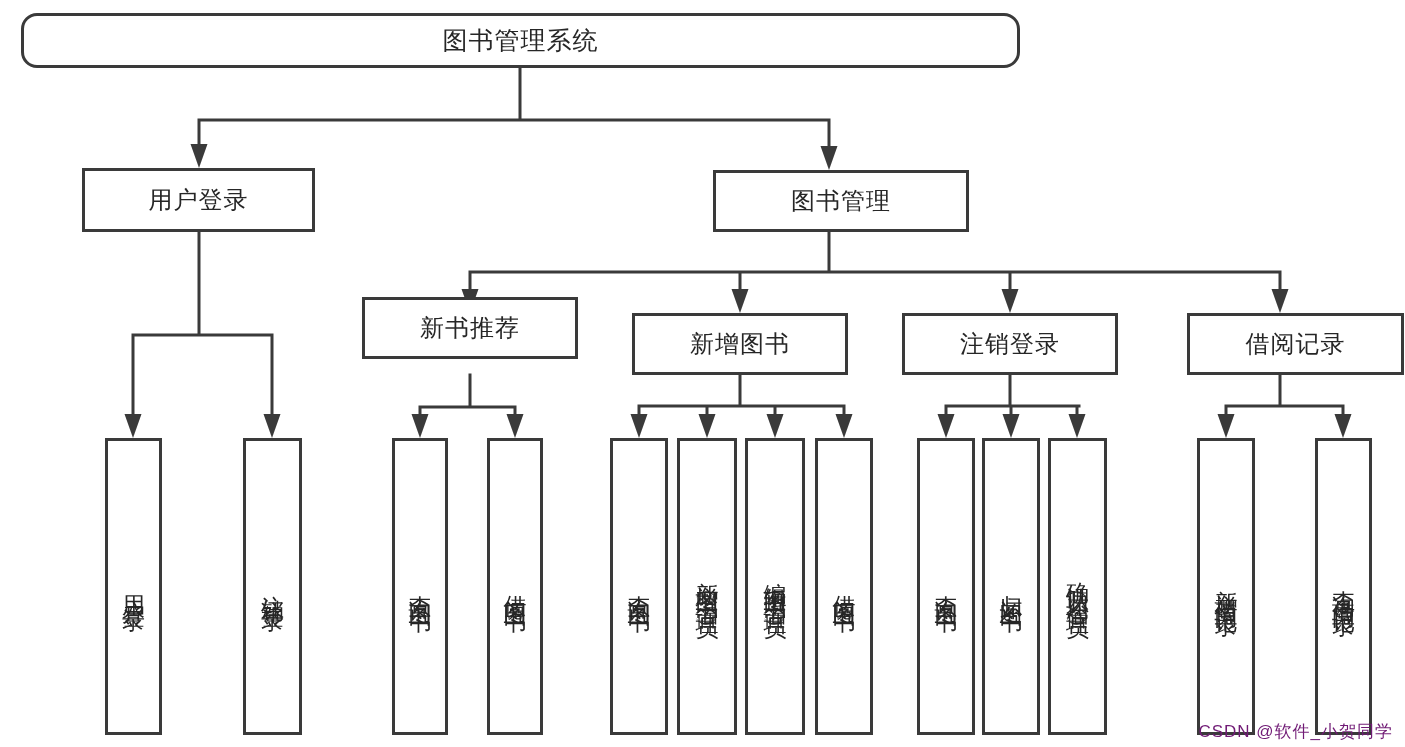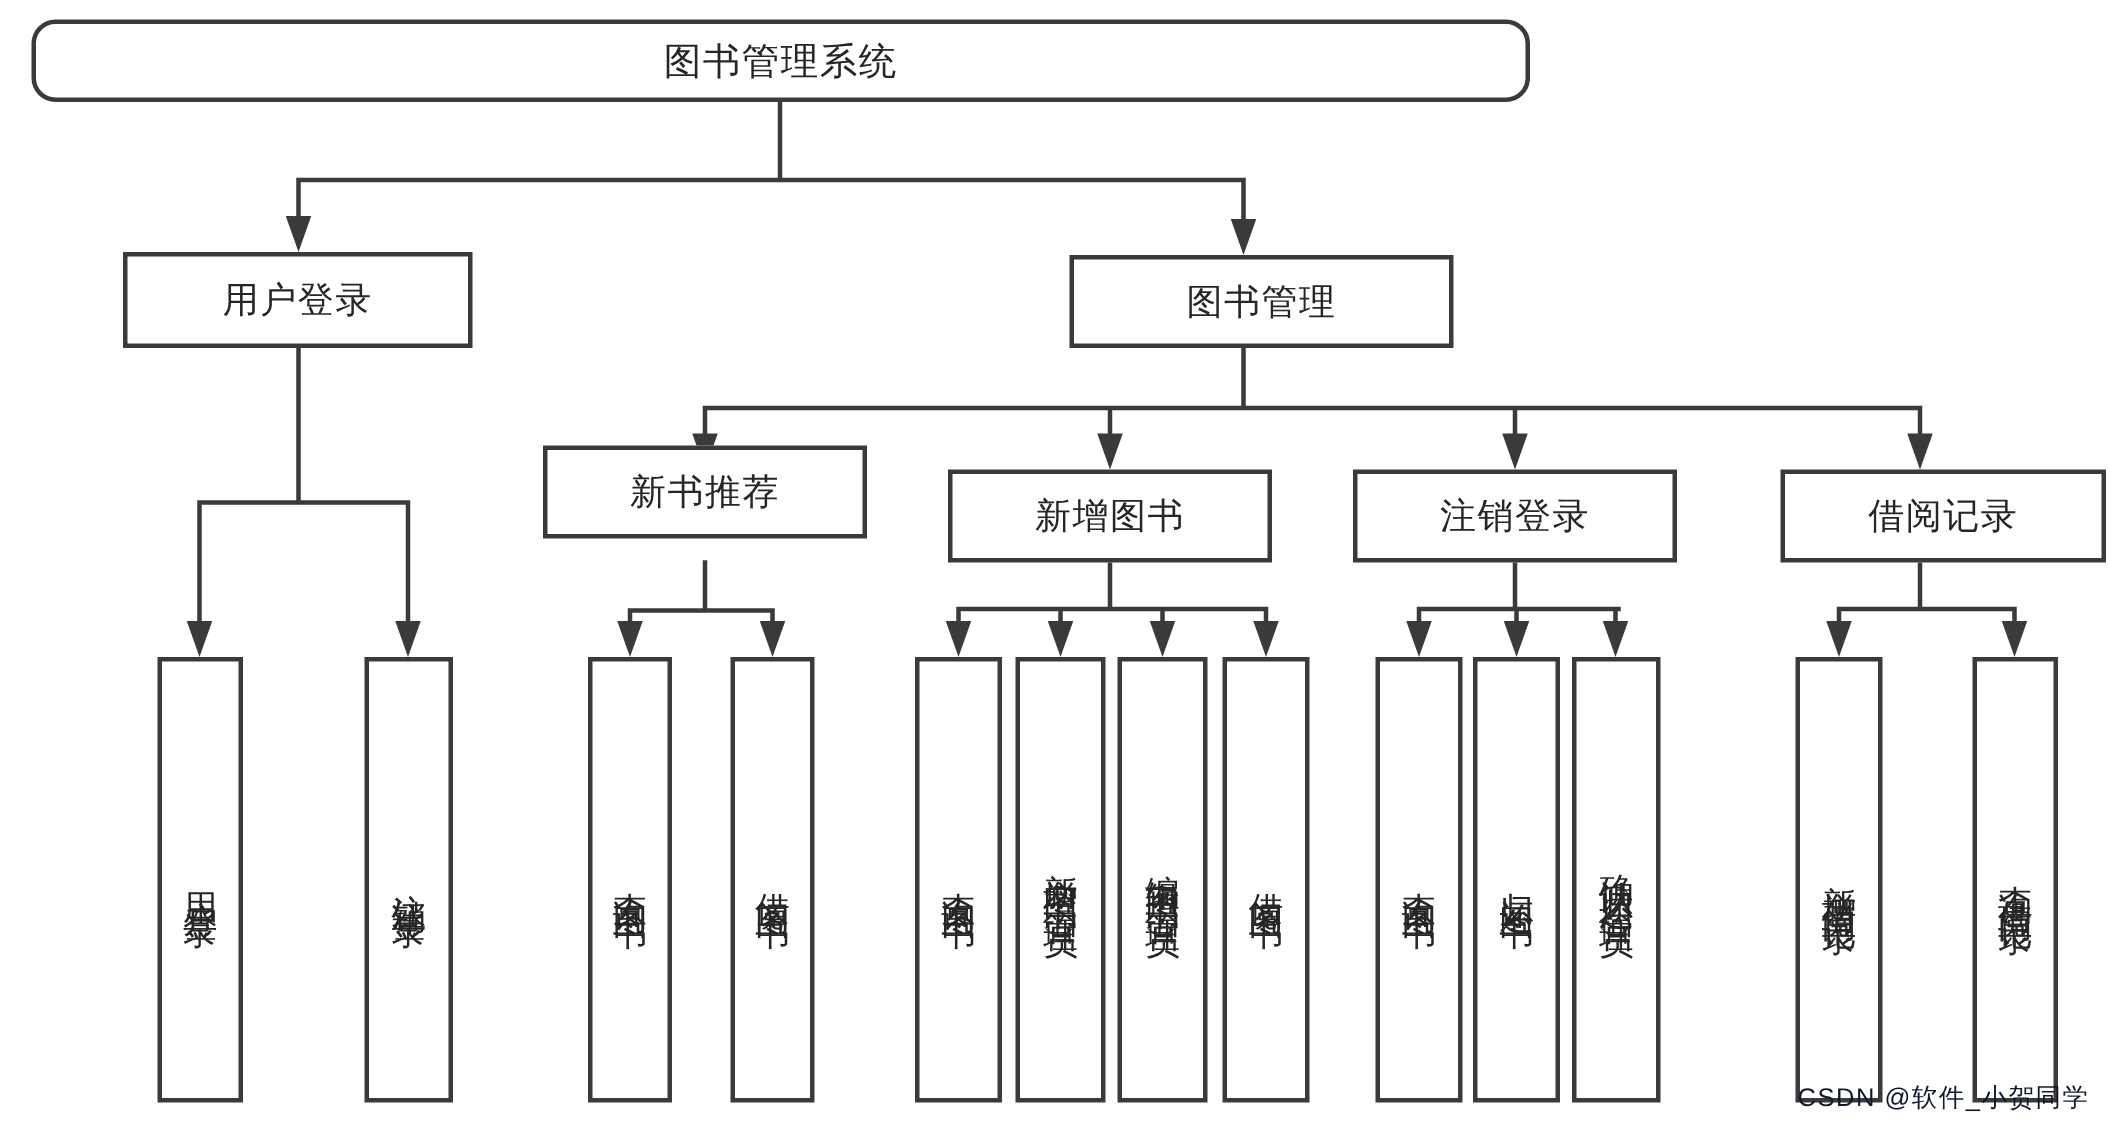--- a/index.html
+++ b/index.html
@@ -19,21 +19,21 @@
   .root{left:21px;top:13px;width:999px;height:55px;border-radius:16px;}
   .root span{font-size:25px;}
   .vnode{top:438px;height:297px;}
   .vnode span{
     writing-mode:vertical-rl;text-orientation:mixed;
     font-size:23px;letter-spacing:5px;line-height:1;
     max-height:285px;
   }
   .watermark{
     position:absolute;right:12px;bottom:4px;z-index:3;
-    font-size:17px;color:#0f172a;letter-spacing:1px;white-space:nowrap;
+    font-size:17px;color:#701a75;letter-spacing:1px;white-space:nowrap;
   }
 </style>
 </head>
 <body>
 
 <div id="stage">
 
   <svg class="connectors" width="1405" height="747" viewBox="0 0 1405 747" aria-hidden="true">
       <path d="M520,68 V120 M199,120 H829 M199,120 V148 M829,120 V150 M829,232 V272 M470,272 H1280 M470,272 V293 M740,272 V293 M1010,272 V293 M1280,272 V293 M199,232 V335 M133,335 H272 M133,335 V418 M272,335 V418 M470,375 V407 M420,407 H515 M420,407 V418 M515,407 V418 M740,375 V406 M639,406 H844 M639,406 V418 M707,406 V418 M775,406 V418 M844,406 V418 M1010,375 V406 M946,406 H1079 M946,406 V418 M1011,406 V418 M1077,406 V418 M1280,375 V406 M1226,406 H1343 M1226,406 V418 M1343,406 V418" stroke="#3a3a3a" stroke-width="3" fill="none" stroke-linecap="square"></path>
       <polygon points="190.5,144 207.5,144 199,168" fill="#3a3a3a"></polygon>

